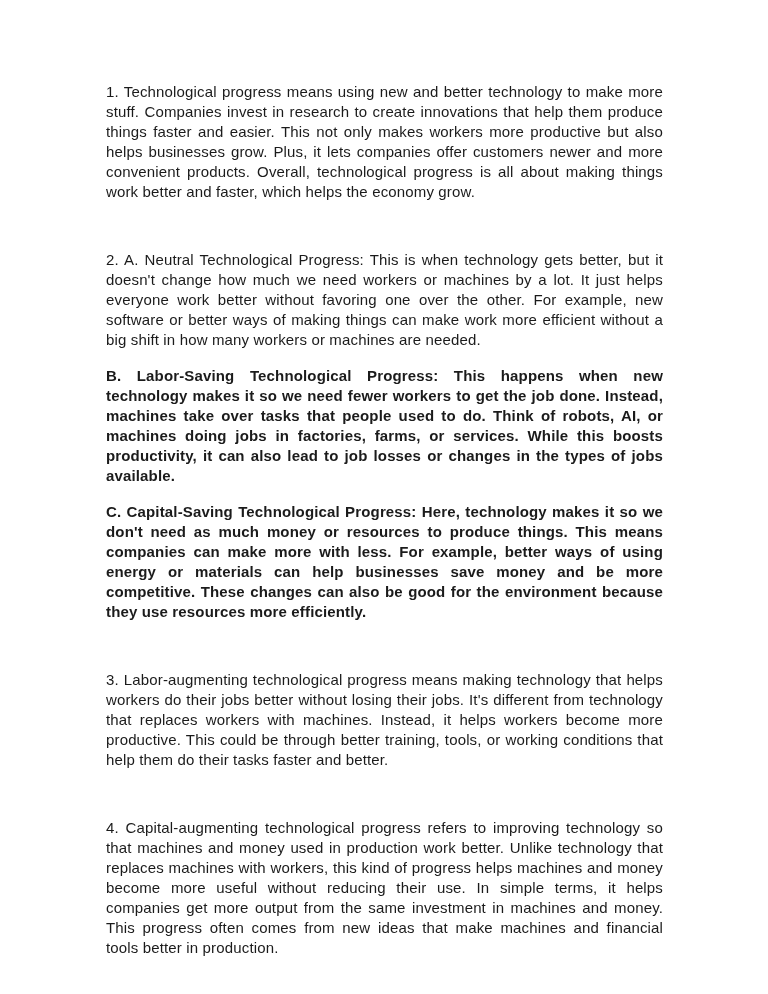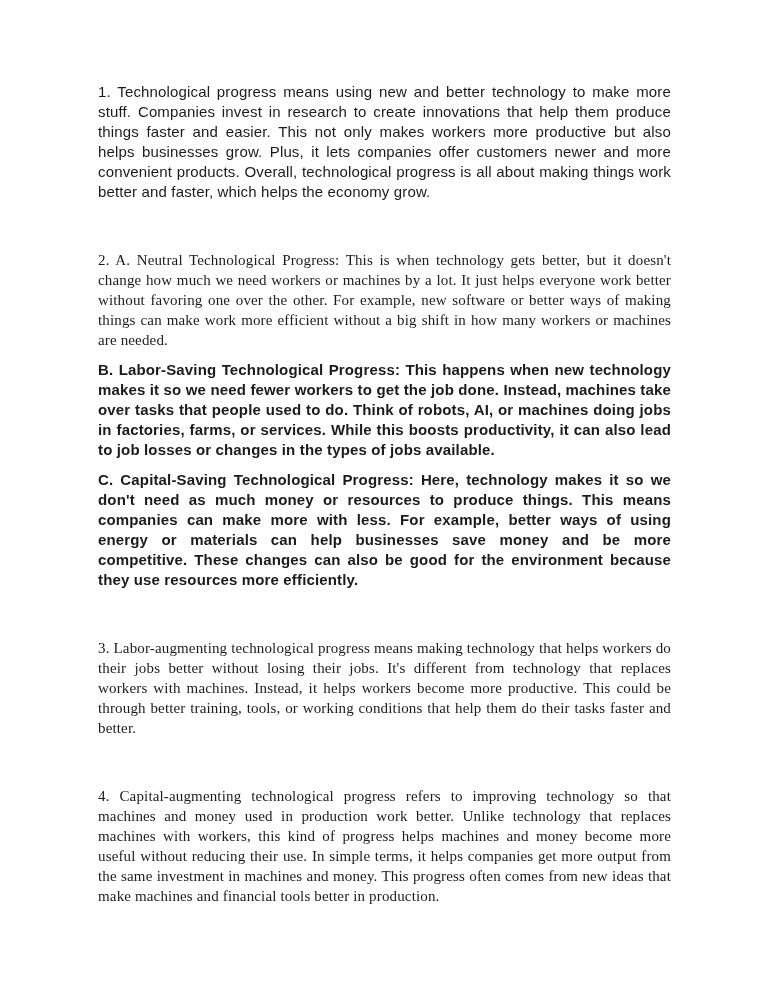--- a/index.html
+++ b/index.html
@@ -18,31 +18,31 @@
     box-sizing: border-box;
     overflow: hidden;
   }
   .doc-body {
     position: absolute;
     left: 90px;
     top: 82px;
     width: 589px;
   }
   .para {
-    margin: 8px;
+    margin: 16px;
     font-size: 15px;
     line-height: 20px;
     color: #1b1b1b;
     text-align: justify;
     text-justify: inter-word;
     letter-spacing: 0.01em;
     -webkit-font-smoothing: antialiased;
   }
   
-  .gap-major { margin-top: 48px; font-family: Liberation Serif, serif; }
+  .gap-major { margin-top: 48px; }
   .gap-minor { margin-top: 10px; font-weight: bold; }
   .gap-none  { margin-top: 0; }
 </style>
 </head>
 <body>
 
 <div class="page">
   <div class="doc-body">
 
     <p class="para gap-none">1. Technological progress means using new and better technology to make more stuff. Companies invest in research to create innovations that help them produce things faster and easier. This not only makes workers more productive but also helps businesses grow. Plus, it lets companies offer customers newer and more convenient products. Overall, technological progress is all about making things work better and faster, which helps the economy grow.</p>

